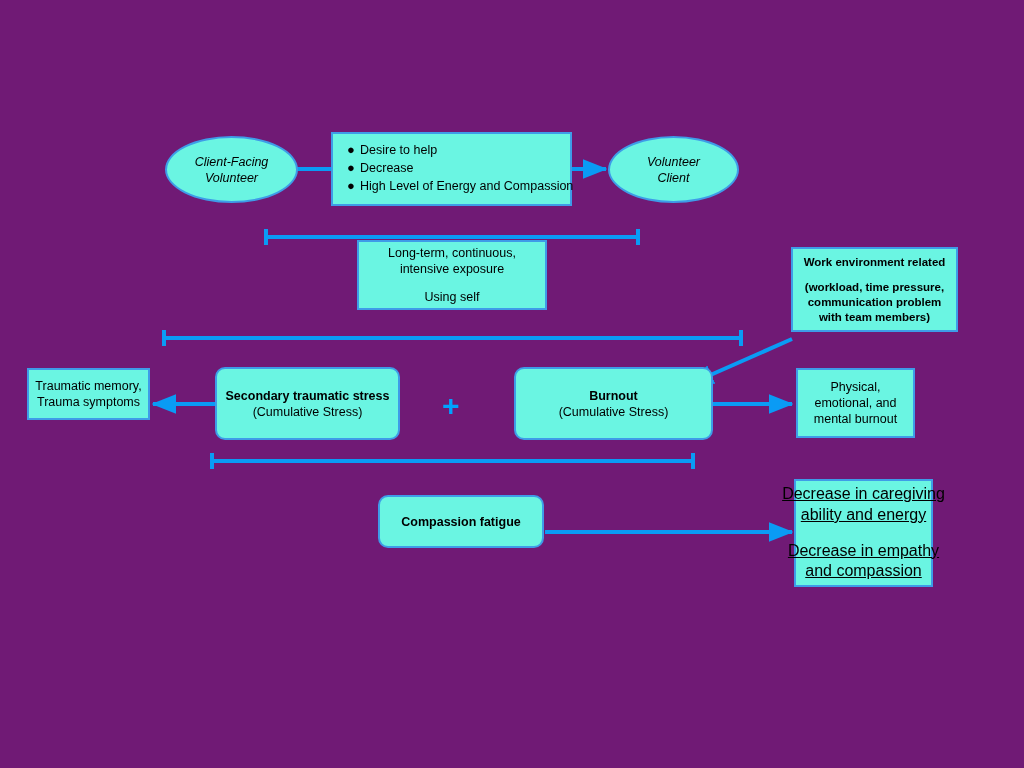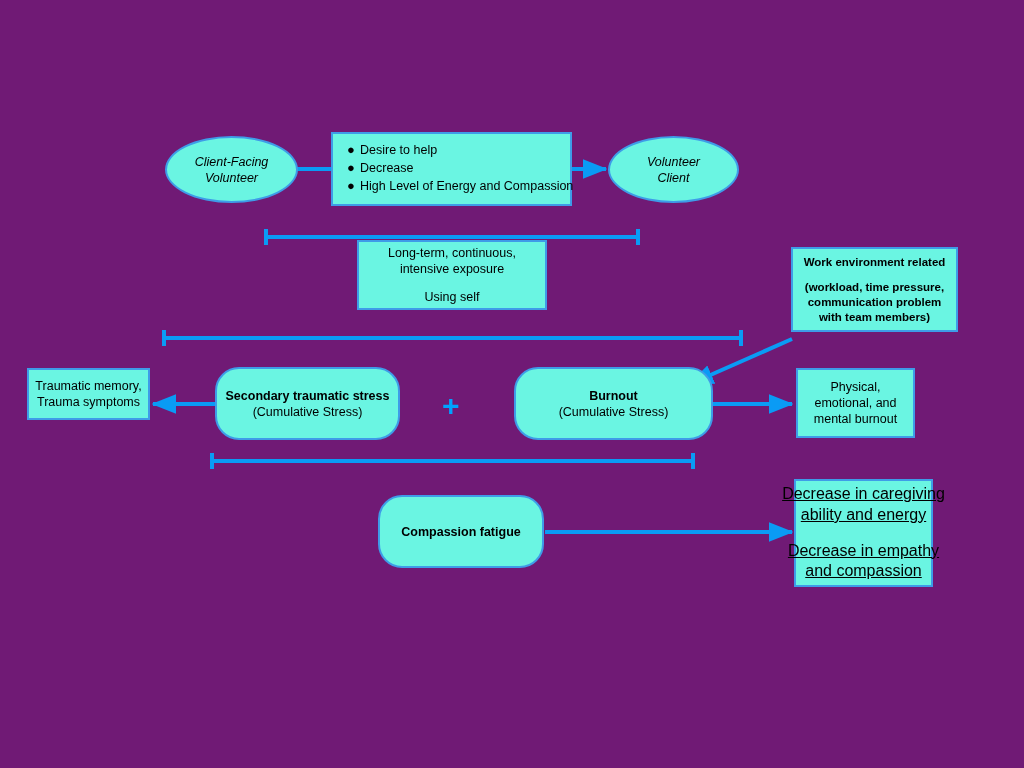--- a/index.html
+++ b/index.html
@@ -28,21 +28,21 @@
     color: #000000;
     display: flex;
     flex-direction: column;
     align-items: center;
     justify-content: center;
     text-align: center;
     line-height: 1.28;
     z-index: 3;
   }
   .node.rounded {
-    border-radius: 24px;
+    border-radius: 10px;
   }
   .node.ellipse {
     border-radius: 50%;
     font-style: italic;
   }
   .node .line { display: block; white-space: nowrap; }
   .bold { font-weight: bold; }
   .spacer { display: block; height: 0.95em; }
 
   
@@ -190,21 +190,21 @@
     <span class="line bold">Burnout</span>
     <span class="line">(Cumulative Stress)</span>
   </div>
 
   <div class="node" style="left:796px; top:368px; width:119px; height:70px; font-size:12.5px;">
     <span class="line">Physical,</span>
     <span class="line">emotional, and</span>
     <span class="line">mental burnout</span>
   </div>
 
-  <div class="node rounded" style="left:378px; top:495px; width:166px; height:73px; font-size:12.5px;">
+  <div class="node rounded" style="left:378px; top:495px; width:166px; height:53px; font-size:12.5px;">
     <span class="line bold">Compassion fatigue</span>
   </div>
 
   <div class="node" style="left:794px; top:479px; width:139px; height:108px; font-size:16px;text-decoration:underline;">
     <span class="line">Decrease in caregiving</span>
     <span class="line">ability and energy</span>
     <span class="spacer"></span>
     <span class="line">Decrease in empathy</span>
     <span class="line">and compassion</span>
   </div>

